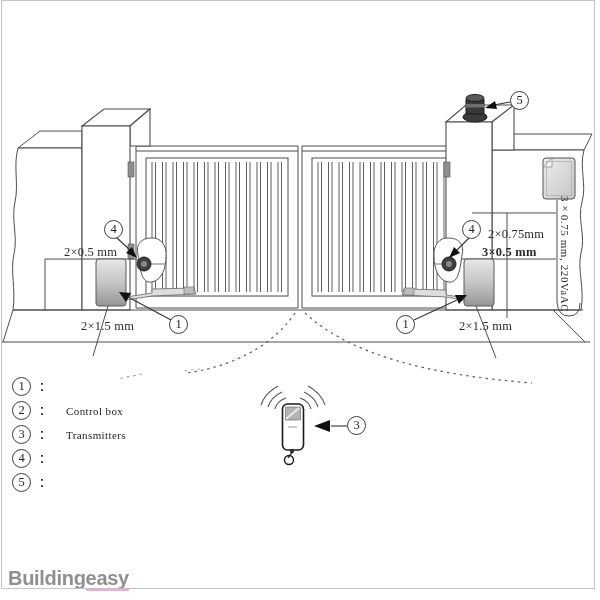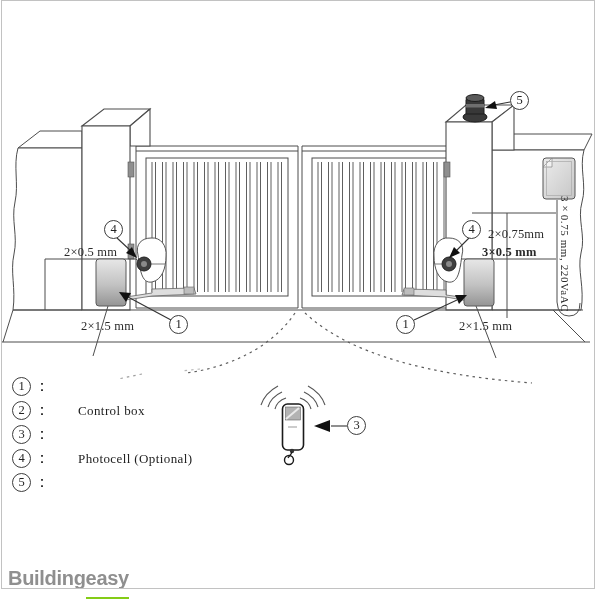--- a/index.html
+++ b/index.html
@@ -26,27 +26,27 @@
   #legend{
     position:absolute;left:12px;top:377px;display:flex;flex-direction:column;gap:5px;
   }
   .legend-row{display:flex;align-items:center;height:19px;}
   .legend-num{
     width:19px;height:19px;border:1.3px solid #3d3d3d;border-radius:50%;background:#fff;
     display:flex;align-items:center;justify-content:center;font-size:12.5px;color:#222;
     box-sizing:border-box;line-height:1;flex:none;
   }
   .legend-colon{margin-left:3px;font-size:16px;color:#1c1c1c;}
-  .legend-label{margin-left:28px;font-size:13px;color:#1c1c1c;letter-spacing:0.4px;}
+  .legend-label{margin-left:16px;font-size:11px;color:#1c1c1c;letter-spacing:0.4px;}
   #watermark{
     position:absolute;left:8px;top:567px;
     font-family:"Liberation Sans", sans-serif;font-weight:bold;font-size:20px;
     color:#8f8f8f;letter-spacing:-0.3px;
   }
-  #watermark .wm2{border-bottom:2px solid #84cc16;padding-bottom:8px;}
+  #watermark .wm2{border-bottom:2px solid #f9a8d4;padding-bottom:0px;}
 </style>
 </head>
 <body>
 
 <div id="stage">
 
   <svg width="600" height="600" viewBox="0 0 600 600">
     <defs>
       <linearGradient id="boxGrad" x1="0" y1="0" x2="0" y2="1">
         <stop offset="0" stop-color="#e7e7e7"></stop>
@@ -214,25 +214,25 @@
       <span class="legend-label"></span>
     </div>
     <div class="legend-row">
       <span class="legend-num">2</span>
       <span class="legend-colon">：</span>
       <span class="legend-label">Control box</span>
     </div>
     <div class="legend-row">
       <span class="legend-num">3</span>
       <span class="legend-colon">：</span>
+      <span class="legend-label">Transmitters</span>
     </div>
     <div class="legend-row">
       <span class="legend-num">4</span>
       <span class="legend-colon">：</span>
-      <span class="legend-label">Photocell (Optional)</span>
     </div>
     <div class="legend-row">
       <span class="legend-num">5</span>
       <span class="legend-colon">：</span>
     </div>
   </div>
 
   <div id="watermark"><span class="wm1">Building</span><span class="wm2">easy</span></div>
 
   <div id="frame"></div>

